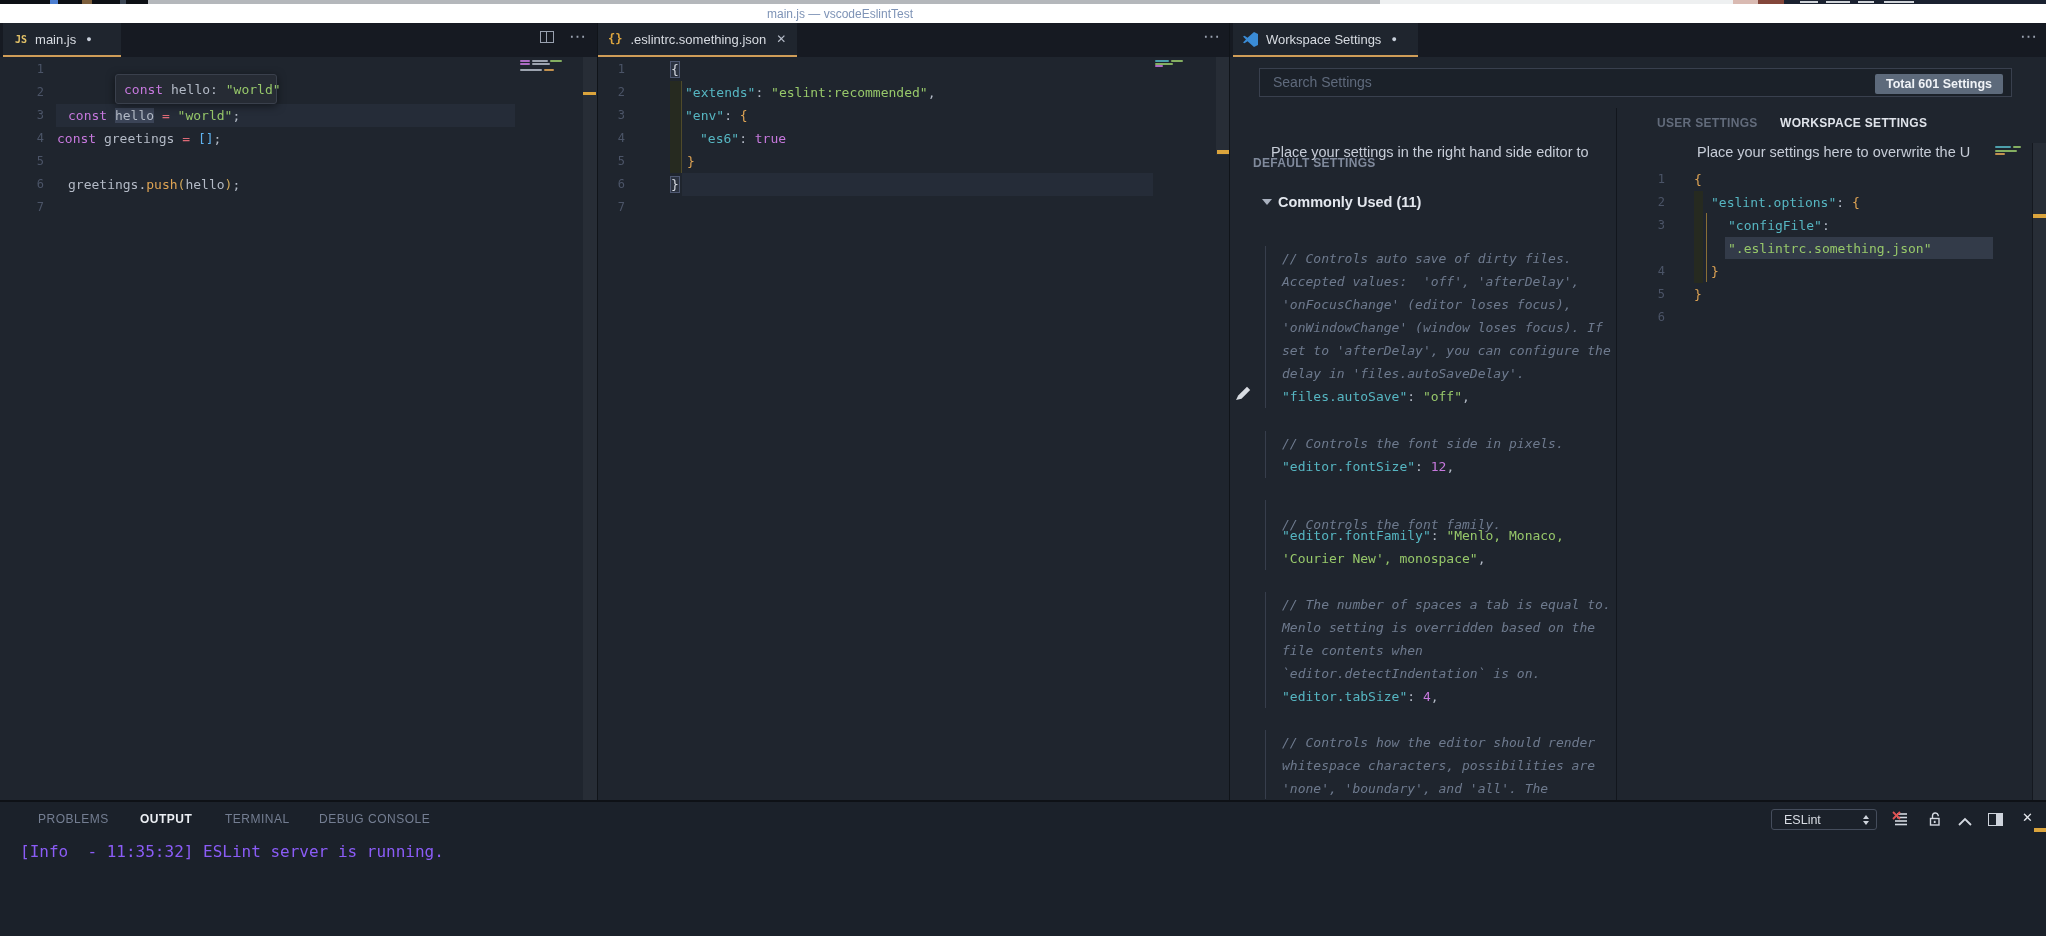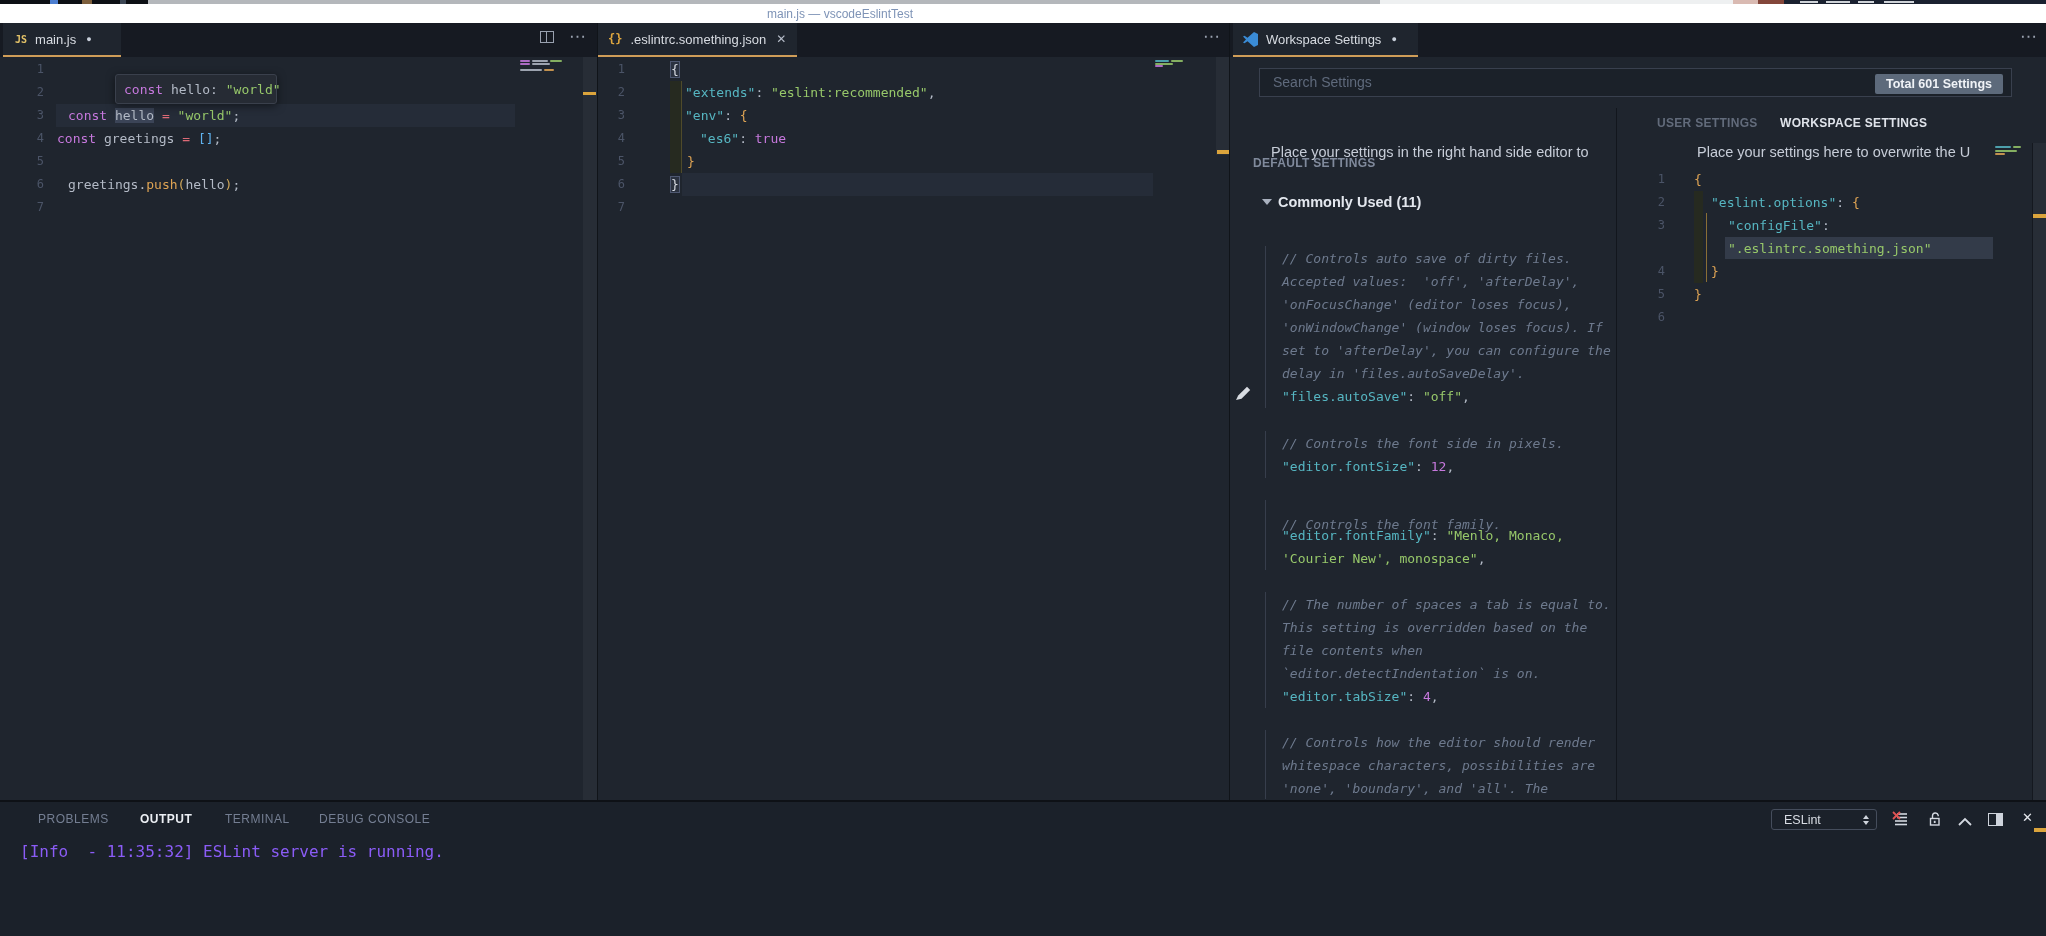--- a/index.html
+++ b/index.html
@@ -237,21 +237,21 @@
         <div class="cl cm" style="top: 175.5px; left: 52px;">'onWindowChange' (window loses focus). If</div>
         <div class="cl cm" style="top: 198.5px; left: 52px;">set to 'afterDelay', you can configure the</div>
         <div class="cl cm" style="top: 221.5px; left: 52px;">delay in 'files.autoSaveDelay'.</div>
         <div class="cl" style="top: 244.5px; left: 52px;"><span class="tk-key">"files.autoSave"</span><span class="tk-fg">: </span><span class="tk-str">"off"</span><span class="tk-fg">,</span></div>
         <div class="cl cm" style="top: 291.5px; left: 52px;">// Controls the font side in pixels.</div>
         <div class="cl" style="top: 314.5px; left: 52px;"><span class="tk-key">"editor.fontSize"</span><span class="tk-fg">: </span><span class="tk-num">12</span><span class="tk-fg">,</span></div>
         <div class="cl cm" style="top: 360.5px; left: 52px; margin-top: 12px;">// Controls the font family.</div>
         <div class="cl" style="top: 383.5px; left: 52px;"><span class="tk-key">"editor.fontFamily"</span><span class="tk-fg">: </span><span class="tk-str">"Menlo, Monaco,</span></div>
         <div class="cl" style="top: 406.5px; left: 52px;"><span class="tk-str">'Courier New', monospace"</span><span class="tk-fg">,</span></div>
         <div class="cl cm" style="top: 452.5px; left: 52px;">// The number of spaces a tab is equal to.</div>
-        <div class="cl cm" style="top: 475.5px; left: 52px;">This setting is overridden based on the</div>
+        <div class="cl cm" style="top: 475.5px; left: 52px;">Menlo setting is overridden based on the</div>
         <div class="cl cm" style="top: 498.5px; left: 52px;">file contents when</div>
         <div class="cl cm" style="top: 521.5px; left: 52px;">`editor.detectIndentation` is on.</div>
         <div class="cl" style="top: 544.5px; left: 52px;"><span class="tk-key">"editor.tabSize"</span><span class="tk-fg">: </span><span class="tk-num">4</span><span class="tk-fg">,</span></div>
         <div class="cl cm" style="top: 590.5px; left: 52px;">// Controls how the editor should render</div>
         <div class="cl cm" style="top: 613.5px; left: 52px;">whitespace characters, possibilities are</div>
         <div class="cl cm" style="top: 636.5px; left: 52px;">'none', 'boundary', and 'all'. The</div>
       </div>
   </div>
 
   <div class="pane" style="left:1616px;width:416px;">

